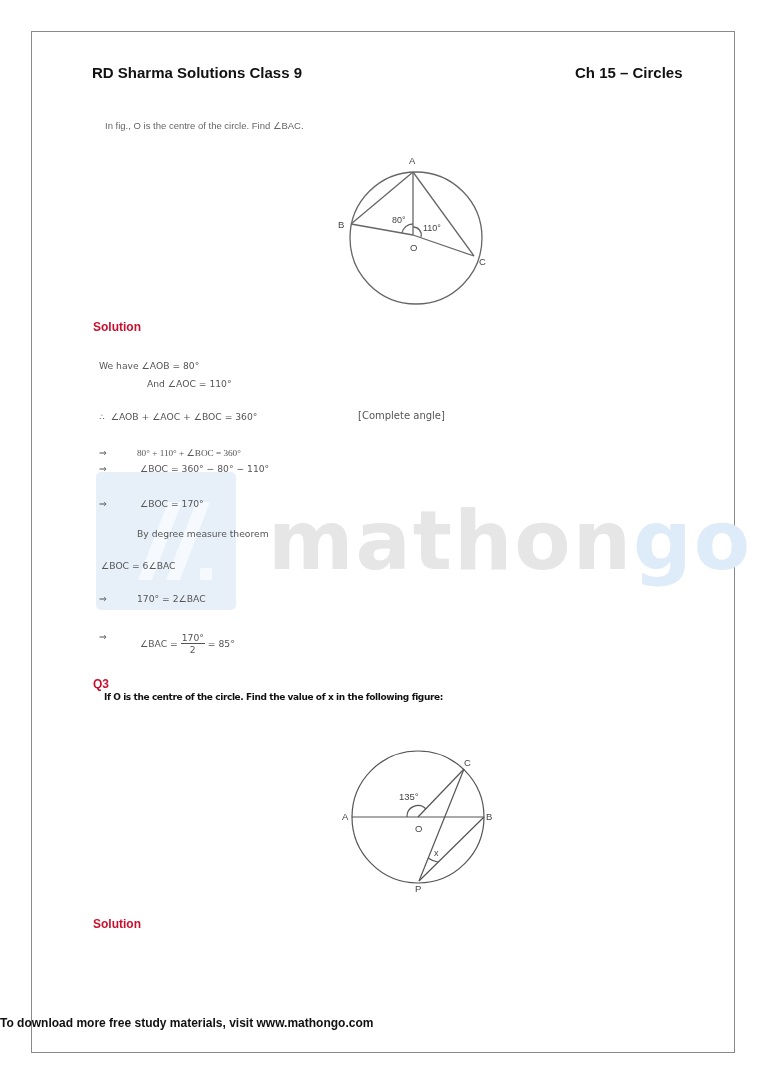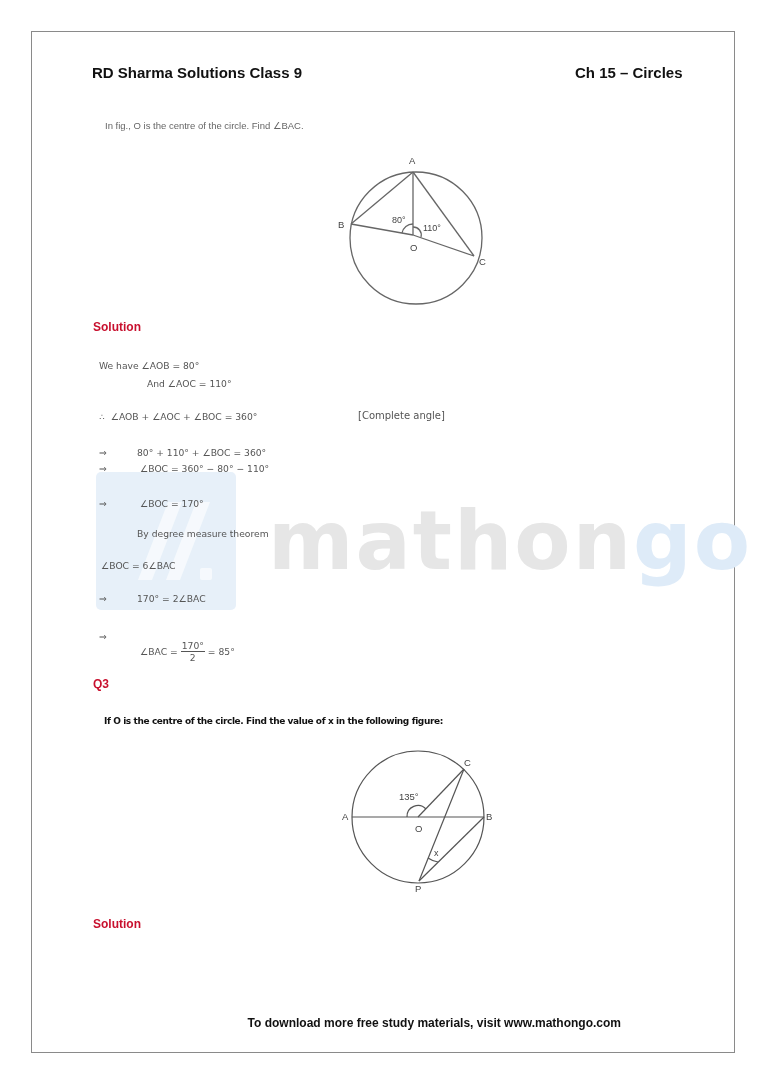--- a/index.html
+++ b/index.html
@@ -4,26 +4,26 @@
   <style>
     html, body { margin: 0; padding: 0; background: #ffffff; }
     body { width: 768px; height: 1086px; position: relative; overflow: hidden; font-family: "Liberation Sans", sans-serif; }
     .page-border { position: absolute; left: 31px; top: 31px; width: 704px; height: 1022px; border: 1.5px solid #8a8a8a; box-sizing: border-box; }
     .abs { position: absolute; }
     .hdr { font-family: "Liberation Sans", sans-serif; font-weight: bold; font-size: 15px; color: #111; }
     .q-text { font-family: "Liberation Sans", sans-serif; font-size: 9.5px; color: #666; }
     .red-head { font-family: "Liberation Sans", sans-serif; font-weight: bold; font-size: 12px; color: #c8102e; }
     .sol { font-family: "DejaVu Sans", sans-serif; font-size: 9.2px; color: #555; white-space: nowrap; }
     .q3-text { font-family: "DejaVu Sans", sans-serif; font-weight: bold; font-size: 9px; color: #111; letter-spacing: -0.4px; }
-    .footer { font-family: "Liberation Sans", sans-serif; font-weight: bold; font-size: 12px; color: #111; left: 0; width: 621px; text-align: right; }
+    .footer { font-family: "Liberation Sans", sans-serif; font-weight: bold; font-size: 12px; color: #111; left: 0; width: 621px; text-align: left; }
     .wm-logo { position: absolute; left: 96px; top: 472px; width: 140px; height: 138px; background: #e3eef9; border-radius: 5px; opacity: 0.85; }
     .wm-logo svg { position: absolute; left: 0; top: 0; }
     .wm-text { position: absolute; left: 268px; top: 500px; font-family: "DejaVu Sans", sans-serif; font-weight: bold; font-size: 82px; letter-spacing: 2px; color: #e6e6e6; line-height: 1; }
     .wm-text .go { color: #deebf8; }
-    .frac { display: inline-block; vertical-align: middle; text-align: center; margin: 16px 3px; }
+    .frac { display: inline-block; vertical-align: middle; text-align: center; margin: 8px 3px; }
     .frac span { display: block; line-height: 11px; }
     .frac .num { border-bottom: 1px solid #555; padding: 0 1px; }
   </style>
 </head>
 <body>
 
 <div class="page-border"></div>
 
 <div class="wm-logo">
   <svg width="140" height="138" viewBox="0 0 140 138">
@@ -67,21 +67,21 @@
 <div class="abs sol" style="left:99px; top:360px;"><span>We have ∠AOB = 80°</span></div>
 <div class="abs sol" style="left:99px; top:378px;margin-left:48px;"><span>And ∠AOC = 110°</span></div>
 
 <div class="abs sol" style="left:99px; top:411px;">
   <span>∴</span>&nbsp;&nbsp;<span>∠AOB + ∠AOC + ∠BOC = 360°</span>
 </div>
 <div class="abs sol" style="left:358px; top:410px; font-size:10px;">[Complete angle]</div>
 
 <div class="abs sol" style="left:99px; top:447px;">
   <span>⇒</span>
-  <span style="position:absolute; left:38px;">80° + 110° + ∠BOC = 360°</span>
+  <span style="position:absolute; left:38px;font-family:Liberation Serif, serif;">80° + 110° + ∠BOC = 360°</span>
 </div>
 <div class="abs sol" style="left:99px; top:463px;">
   <span>⇒</span>
   <span style="position:absolute; left:41px;">∠BOC = 360° − 80° − 110°</span>
 </div>
 
 <div class="abs sol" style="left:99px; top:498px;">
   <span>⇒</span>
   <span style="position:absolute; left:41px;">∠BOC = 170°</span>
 </div>
@@ -101,21 +101,21 @@
     <span>∠BAC =</span>
     <span class="frac">
       <span class="num">170°</span>
       <span class="den">2</span>
     </span>
     <span>= 85°</span>
   </span>
 </div>
 
 <div class="abs red-head" style="left:93px; top:677px;">Q3</div>
-<div class="abs q3-text" style="left:104px; top:716px;">If O is the centre of the circle. Find the value of x in the following figure:</div>
+<div class="abs q3-text" style="left:104px; top:692px;">If O is the centre of the circle. Find the value of x in the following figure:</div>
 
 <svg class="abs" style="left:330px; top:745px;" width="180" height="150" viewBox="0 0 180 150">
   <g stroke="#555" stroke-width="1.2" fill="none">
     <circle cx="88" cy="72" r="66"></circle>
     <line x1="22" y1="72" x2="154" y2="72"></line>
     <line x1="88" y1="72" x2="134" y2="24"></line>
     <line x1="134" y1="24" x2="89" y2="136"></line>
     <line x1="89" y1="136" x2="154" y2="72"></line>
     <path d="M 77 72 A 11 11 0 0 1 96 64"></path>
     <path d="M 98 113 A 24 24 0 0 0 108 117"></path>

